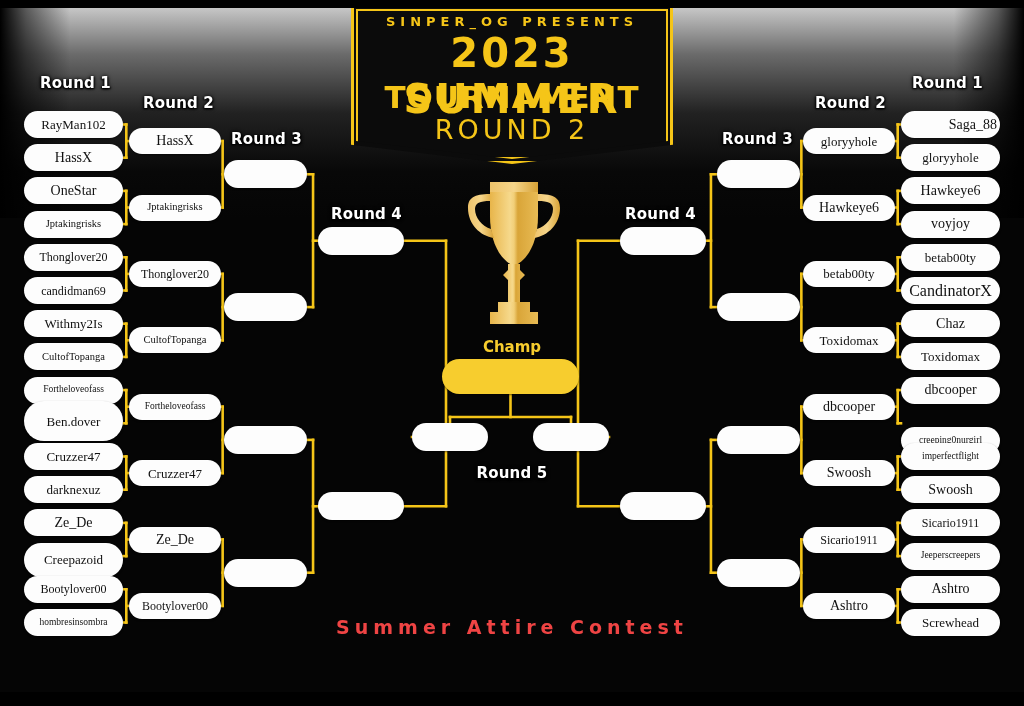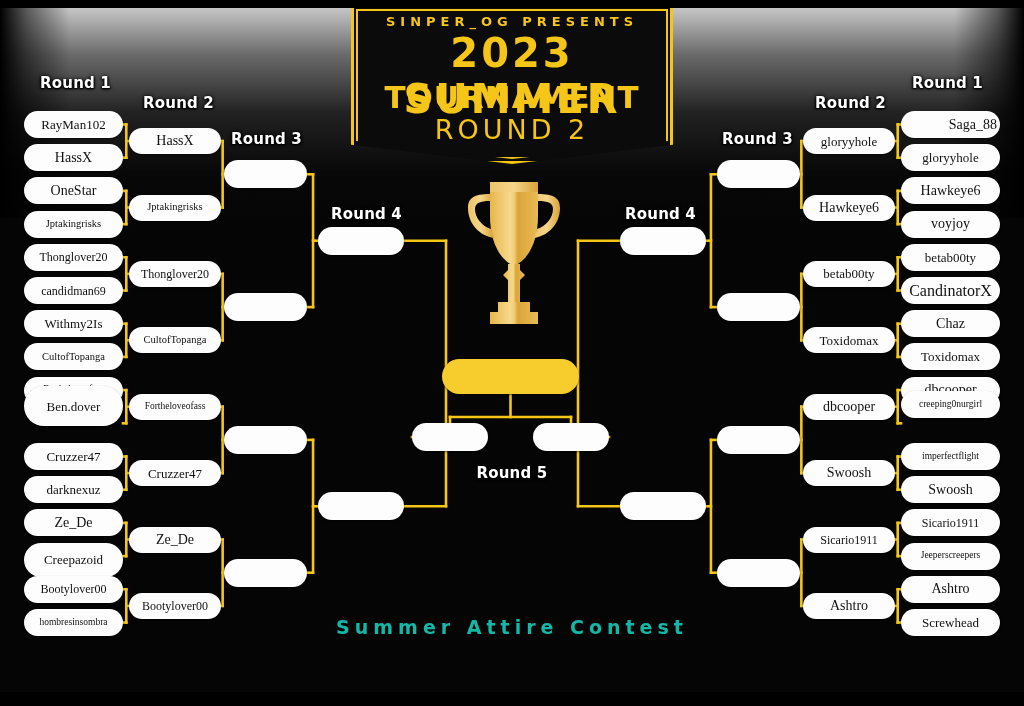--- a/index.html
+++ b/index.html
@@ -90,21 +90,21 @@
     font-size:30px;letter-spacing:1px;
     transform:scaleX(1.03);
   }
   .t-round{
     top:110px;font-family:"DejaVu Sans", sans-serif;
     font-size:27px;letter-spacing:4px;
   }
 
   
   .caption{
-    position:absolute;left:0;width:1024px;text-align:center;color:#14b8a6;
+    position:absolute;left:0;width:1024px;text-align:center;color:#ef4444;
     font-family:"DejaVu Sans", sans-serif;font-weight:bold;z-index:16;
   }
   .cap1{top:616px;font-size:19px;letter-spacing:5px;}
   .cap2{top:655px;font-size:23px;letter-spacing:4px;}
 
   
   #trophy{position:absolute;left:458px;top:178px;width:112px;height:158px;z-index:18;}
 </style>
 </head>
 <body>
@@ -262,21 +262,21 @@
       </div>
       <div class="pill" style="left: 24px; top: 310.2px; width: 99px; height: 27px;">
         <span style="font-size: 13px; padding: 0px 3px;">Withmy2Is</span>
       </div>
       <div class="pill" style="left: 24px; top: 343.4px; width: 99px; height: 27px;">
         <span style="font-size: 10.5px; padding: 0px 3px;">CultofTopanga</span>
       </div>
       <div class="pill" style="left: 24px; top: 376.6px; width: 99px; height: 27px;">
         <span style="font-size: 9.5px; padding: 0px 3px;">Fortheloveofass</span>
       </div>
-      <div class="pill" style="left: 24px; top: 386px; width: 99px; height: 40px;">
+      <div class="pill" style="left: 24px; top: 401px; width: 99px; height: 40px;">
         <span style="font-size: 13px; padding: 0px 3px;">Ben.dover</span>
       </div>
       <div class="pill" style="left: 24px; top: 443px; width: 99px; height: 27px;">
         <span style="font-size: 13px; padding: 0px 3px;">Cruzzer47</span>
       </div>
       <div class="pill" style="left: 24px; top: 476.2px; width: 99px; height: 27px;">
         <span style="font-size: 13px; padding: 0px 3px;">darknexuz</span>
       </div>
       <div class="pill" style="left: 24px; top: 509.4px; width: 99px; height: 27px;">
         <span style="font-size: 14px; padding: 0px 3px;">Ze_De</span>
@@ -352,21 +352,21 @@
       </div>
       <div class="pill" style="left: 901px; top: 310.2px; width: 99px; height: 27px;">
         <span style="font-size: 14px; padding: 0px 3px;">Chaz</span>
       </div>
       <div class="pill" style="left: 901px; top: 343.4px; width: 99px; height: 27px;">
         <span style="font-size: 13px; padding: 0px 3px;">Toxidomax</span>
       </div>
       <div class="pill" style="left: 901px; top: 376.6px; width: 99px; height: 27px;">
         <span style="font-size: 14px; padding: 0px 3px;">dbcooper</span>
       </div>
-      <div class="pill" style="left: 901px; top: 391px; width: 99px; height: 27px;">
+      <div class="pill" style="left: 901px; top: 427px; width: 99px; height: 27px;">
         <span style="font-size: 9.5px; padding: 0px 3px;">creeping0nurgirl</span>
       </div>
       <div class="pill" style="left: 901px; top: 443px; width: 99px; height: 27px;">
         <span style="font-size: 9.5px; padding: 0px 3px;">imperfectflight</span>
       </div>
       <div class="pill" style="left: 901px; top: 476.2px; width: 99px; height: 27px;">
         <span style="font-size: 14px; padding: 0px 3px;">Swoosh</span>
       </div>
       <div class="pill" style="left: 901px; top: 509.4px; width: 99px; height: 27px;">
         <span style="font-size: 12px; padding: 0px 3px;">Sicario1911</span>
@@ -433,20 +433,21 @@
       </div>
       <div class="rhead" style="left: 40px; top: 74px;">Round 1</div>
       <div class="rhead" style="left: 143px; top: 94px;">Round 2</div>
       <div class="rhead" style="left: 231px; top: 130px;">Round 3</div>
       <div class="rhead" style="left: 331px; top: 205px;">Round 4</div>
       <div class="rhead" style="left: 912px; top: 74px;">Round 1</div>
       <div class="rhead" style="left: 815px; top: 94px;">Round 2</div>
       <div class="rhead" style="left: 722px; top: 130px;">Round 3</div>
       <div class="rhead" style="left: 625px; top: 205px;">Round 4</div>
       <div class="rhead" style="left: 0px; top: 464px; width: 1024px; text-align: center;">Round 5</div>
+      <div class="champlbl" style="left: 0px; top: 338px; width: 1024px; text-align: center;">Champ</div>
     </div>
 
   <svg id="trophy" viewBox="0 0 112 158">
     <defs>
       <linearGradient id="gld" x1="0" y1="0" x2="1" y2="0">
         <stop offset="0" stop-color="#e8b54a"></stop>
         <stop offset="0.42" stop-color="#f6d98c"></stop>
         <stop offset="0.5" stop-color="#f2cf78"></stop>
         <stop offset="0.58" stop-color="#d9a538"></stop>
         <stop offset="1" stop-color="#e8bb55"></stop>

